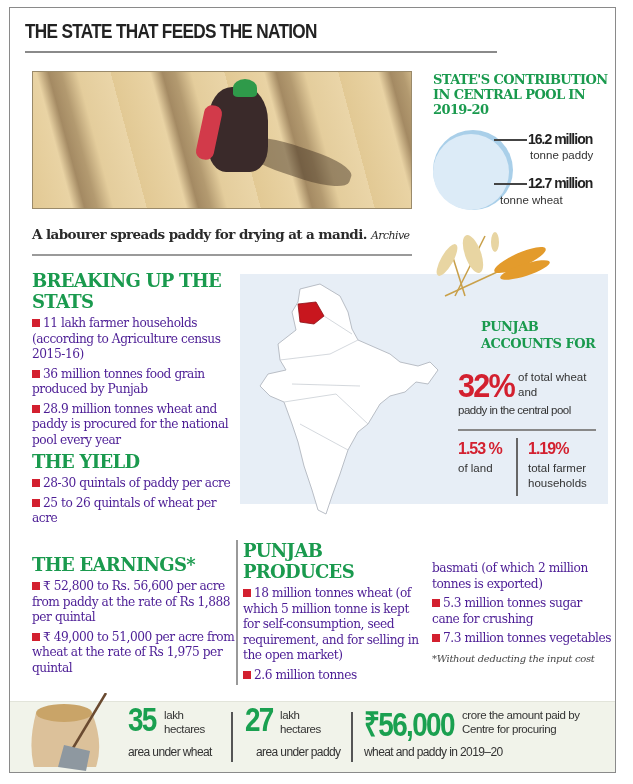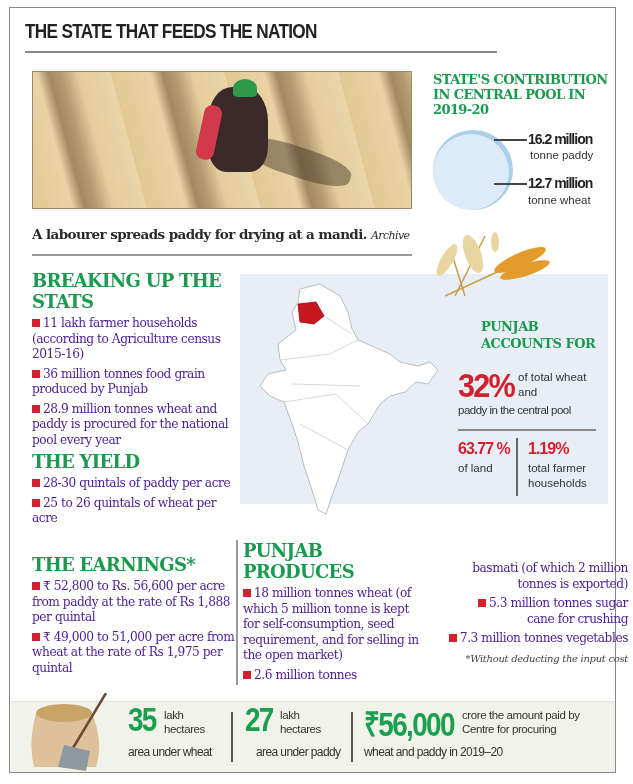--- a/index.html
+++ b/index.html
@@ -53,21 +53,21 @@
   .pct32 { position: absolute; left: 458px; top: 366px; font-family: "Liberation Sans", sans-serif; font-size: 34px; font-weight: bold; color: #d3202f; letter-spacing: -2px; transform: scaleX(0.9); transform-origin: left; }
   .pct32-sub { position: absolute; left: 518px; top: 370px; font-family: "Liberation Sans", sans-serif; font-size: 11.5px; line-height: 15px; color: #333; width: 80px; }
   .pct32-sub2 { position: absolute; left: 458px; top: 404px; font-family: "Liberation Sans", sans-serif; font-size: 11.5px; color: #333; letter-spacing: -0.5px; }
   .stat-rule { position: absolute; left: 458px; top: 429px; width: 138px; height: 1.5px; background: #888; }
   .stat-vrule { position: absolute; left: 516px; top: 438px; width: 1.5px; height: 58px; background: #666; }
   .stat-num { position: absolute; font-family: "Liberation Sans", sans-serif; font-weight: bold; font-size: 16px; color: #d3202f; letter-spacing: -1px; }
   .stat-lbl { position: absolute; font-family: "Liberation Sans", sans-serif; font-size: 11.5px; line-height: 15px; color: #333; }
 
   .produces-vrule { position: absolute; left: 236px; top: 540px; width: 1.5px; height: 145px; background: #999; }
   .produces { position: absolute; left: 243px; top: 540px; width: 185px; }
-  .produces2 { position: absolute; left: 448px; top: 561px; width: 180px; text-align: right; }
+  .produces2 { position: absolute; left: 432px; top: 561px; width: 180px; }
   .footnote { font-style: italic; font-size: 10px; color: #444; margin-top: 6px; letter-spacing: -0.3px; }
 
   .bottom-band { position: absolute; left: 10px; top: 701px; width: 605px; height: 71px; background: #f1f3ea; border-top: 1px solid #e2e4da; }
   .sack { position: absolute; left: 18px; top: 693px; width: 92px; height: 78px; }
   .big-num { position: absolute; font-family: "Liberation Sans", sans-serif; font-weight: bold; color: #1aa050; font-size: 34px; letter-spacing: -2px; transform: scaleX(0.82); transform-origin: left; top: 700px; }
   .bn-unit { position: absolute; font-family: "Liberation Sans", sans-serif; font-size: 11.5px; line-height: 14px; color: #333; letter-spacing: -0.4px; }
   .bn-sub { position: absolute; font-family: "Liberation Sans", sans-serif; font-size: 12px; color: #333; letter-spacing: -0.6px; top: 745px; }
   .bn-vrule { position: absolute; top: 712px; width: 1.5px; height: 50px; background: #555; }
 
   .top-notch { position: absolute; left: 308px; top: 3px; width: 18px; height: 8px; background: #fff; }
@@ -99,21 +99,21 @@
   <div>IN CENTRAL POOL IN</div>
   <div>2019-20</div>
 </div>
 <div class="circle-big"></div>
 <div class="circle-small"></div>
 <div class="lbl-line" style="left:494px;top:139px;width:33px;"></div>
 <div class="lbl-num" style="left:528px;top:131px;">16.2 million</div>
 <div class="lbl-sub" style="left:530px;top:149px;">tonne paddy</div>
 <div class="lbl-line" style="left:494px;top:183px;width:33px;"></div>
 <div class="lbl-num" style="left:528px;top:175px;">12.7 million</div>
-<div class="lbl-sub" style="left:528px;top:194px;">tonne wheat</div>
+<div class="lbl-sub" style="left:500px;top:194px;">tonne wheat</div>
 
 <div class="map-panel"></div>
 <svg class="map" viewBox="0 0 200 260">
   <path d="M60 15 L80 10 L100 22 L108 38 L112 55 L118 66 L150 80 L160 88 L178 92 L190 88 L198 96 L188 110 L176 108 L165 118 L150 122 L140 130 L128 150 L118 158 L108 176 L100 200 L92 222 L86 240 L78 236 L72 216 L64 192 L58 168 L52 150 L44 128 L30 122 L20 112 L28 100 L46 96 L40 86 L38 70 L56 56 L52 38 L58 28 Z" fill="#ffffff" stroke="#b9bec6" stroke-width="1"></path>
   <path d="M58 30 L76 28 L84 42 L74 50 L60 48 Z" fill="#c8161e" stroke="#8d0f15" stroke-width="0.8"></path>
   <path d="M84 42 L112 60 M40 86 L90 80 L118 66 M44 128 L96 120 L128 150 M60 150 L108 176 M52 110 L120 112" fill="none" stroke="#c9ced4" stroke-width="0.8"></path>
 </svg>
 
 <svg class="wheat" viewBox="0 0 140 70">
   <g stroke="#c9a04a" stroke-width="1.5" fill="none">
@@ -153,21 +153,21 @@
 
 <div class="punjab-acc">
   <div>PUNJAB</div>
   <div>ACCOUNTS FOR</div>
 </div>
 <div class="pct32">32%</div>
 <div class="pct32-sub">of total wheat and</div>
 <div class="pct32-sub2">paddy in the central pool</div>
 <div class="stat-rule"></div>
 <div class="stat-vrule"></div>
-<div class="stat-num" style="left:458px;top:440px;">63.77 %</div>
+<div class="stat-num" style="left:458px;top:440px;">1.53 %</div>
 <div class="stat-lbl" style="left:458px;top:461px;">of land</div>
 <div class="stat-num" style="left:528px;top:440px;">1.19%</div>
 <div class="stat-lbl" style="left:528px;top:461px;">total farmer</div>
 <div class="stat-lbl" style="left:528px;top:476px;">households</div>
 
 <div class="produces-vrule"></div>
 <div class="produces">
   <div class="sec-head">PUNJAB PRODUCES</div>
   <div class="item"><span class="bullet"></span><span>18 million tonnes wheat (of which 5 million tonne is kept for self-consumption, seed requirement, and for selling in the open market)</span></div>
   <div class="item"><span class="bullet"></span><span>2.6 million tonnes</span></div>

